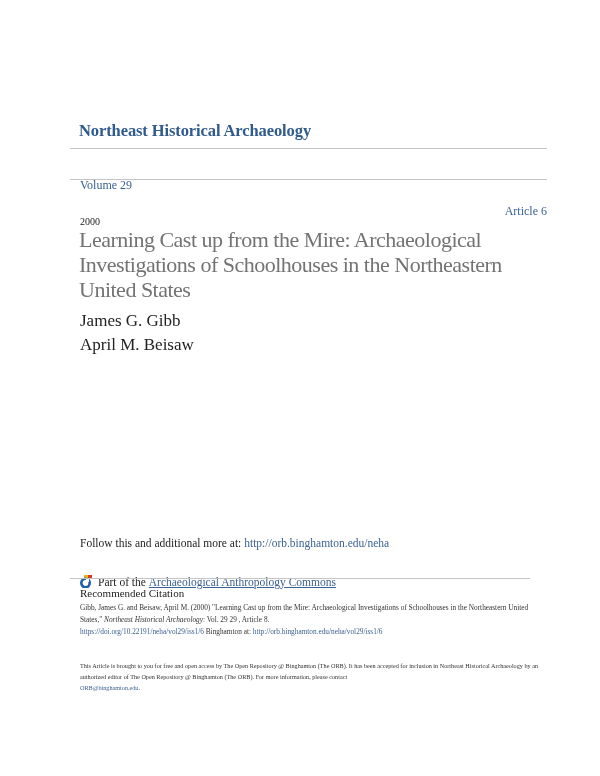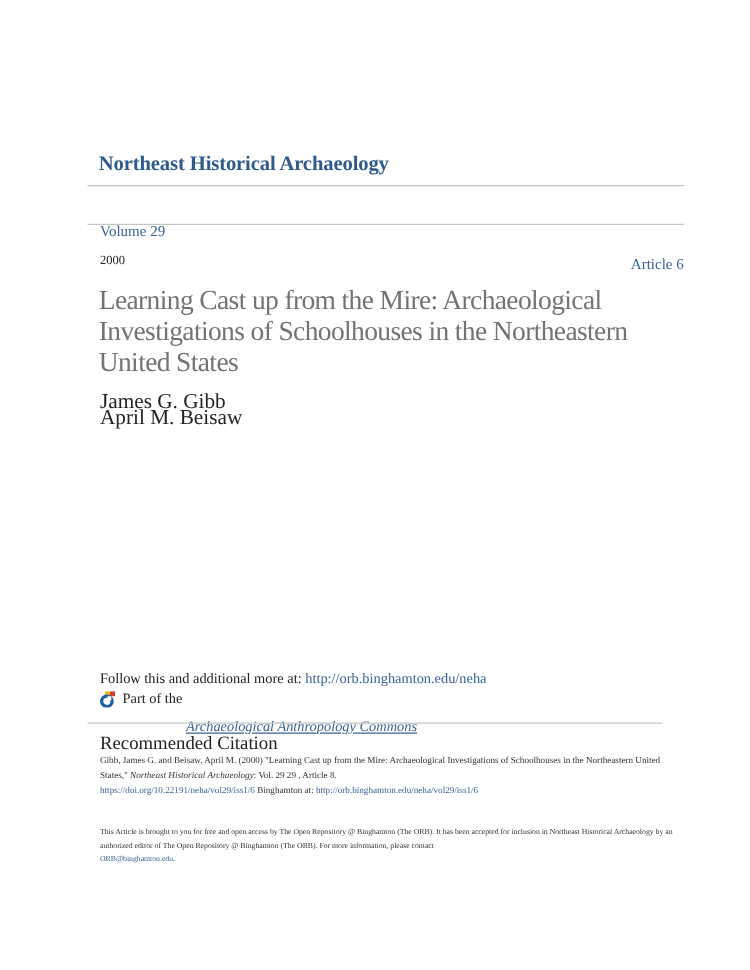--- a/index.html
+++ b/index.html
@@ -41,66 +41,66 @@
       margin-top: 22px;
     }
     .article {
       right: 53px; top: 156px;
       font-size: 12px;
       color: #3a6293;
       margin-top: 48px;
     }
 
     .year {
-      left: 80px; top: 203px;
+      left: 80px; top: 216px;
       font-size: 10px;
       color: #222;
     }
     .doc-title {
       left: 79px; top: 227px;
       width: 470px;
       font-size: 22px;
       line-height: 25px;
       color: #737373;
       letter-spacing: -0.5px;
     }
     .author {
       left: 80px;
       font-size: 17px;
       color: #222;
     }
     .author-1 { top: 311px; }
-    .author-2 { top: 324px; }
+    .author-2 { top: 335px; }
 
     .follow {
       left: 80px; top: 537px;
       font-size: 11.5px;
       color: #222;
       white-space: nowrap;
     }
     .link { color: #3a6293; }
-    .link-u { color: #3a6293; text-decoration: underline; font-style: italic; }
+    .link-u { color: #3a6293; text-decoration: underline; }
 
     .partof {
       left: 80px; top: 553px;
       font-size: 11.5px;
       color: #222;
       white-space: nowrap;
       display: flex;
-      align-items: flex-start;
+      align-items: flex-end;
     }
     .commons-icon {
       width: 13px; height: 13px;
       margin-right: 5px;
       display: inline-block;
     }
 
     .cite-heading {
       left: 80px; top: 587px;
-      font-size: 15px;
+      font-size: 11px;
       color: #222;
     }
     .cite-body {
       left: 80px; top: 602px;
       width: 460px;
       font-size: 7.3px;
       line-height: 12px;
       color: #333;
     }
     .cite-body i { font-style: italic; }

